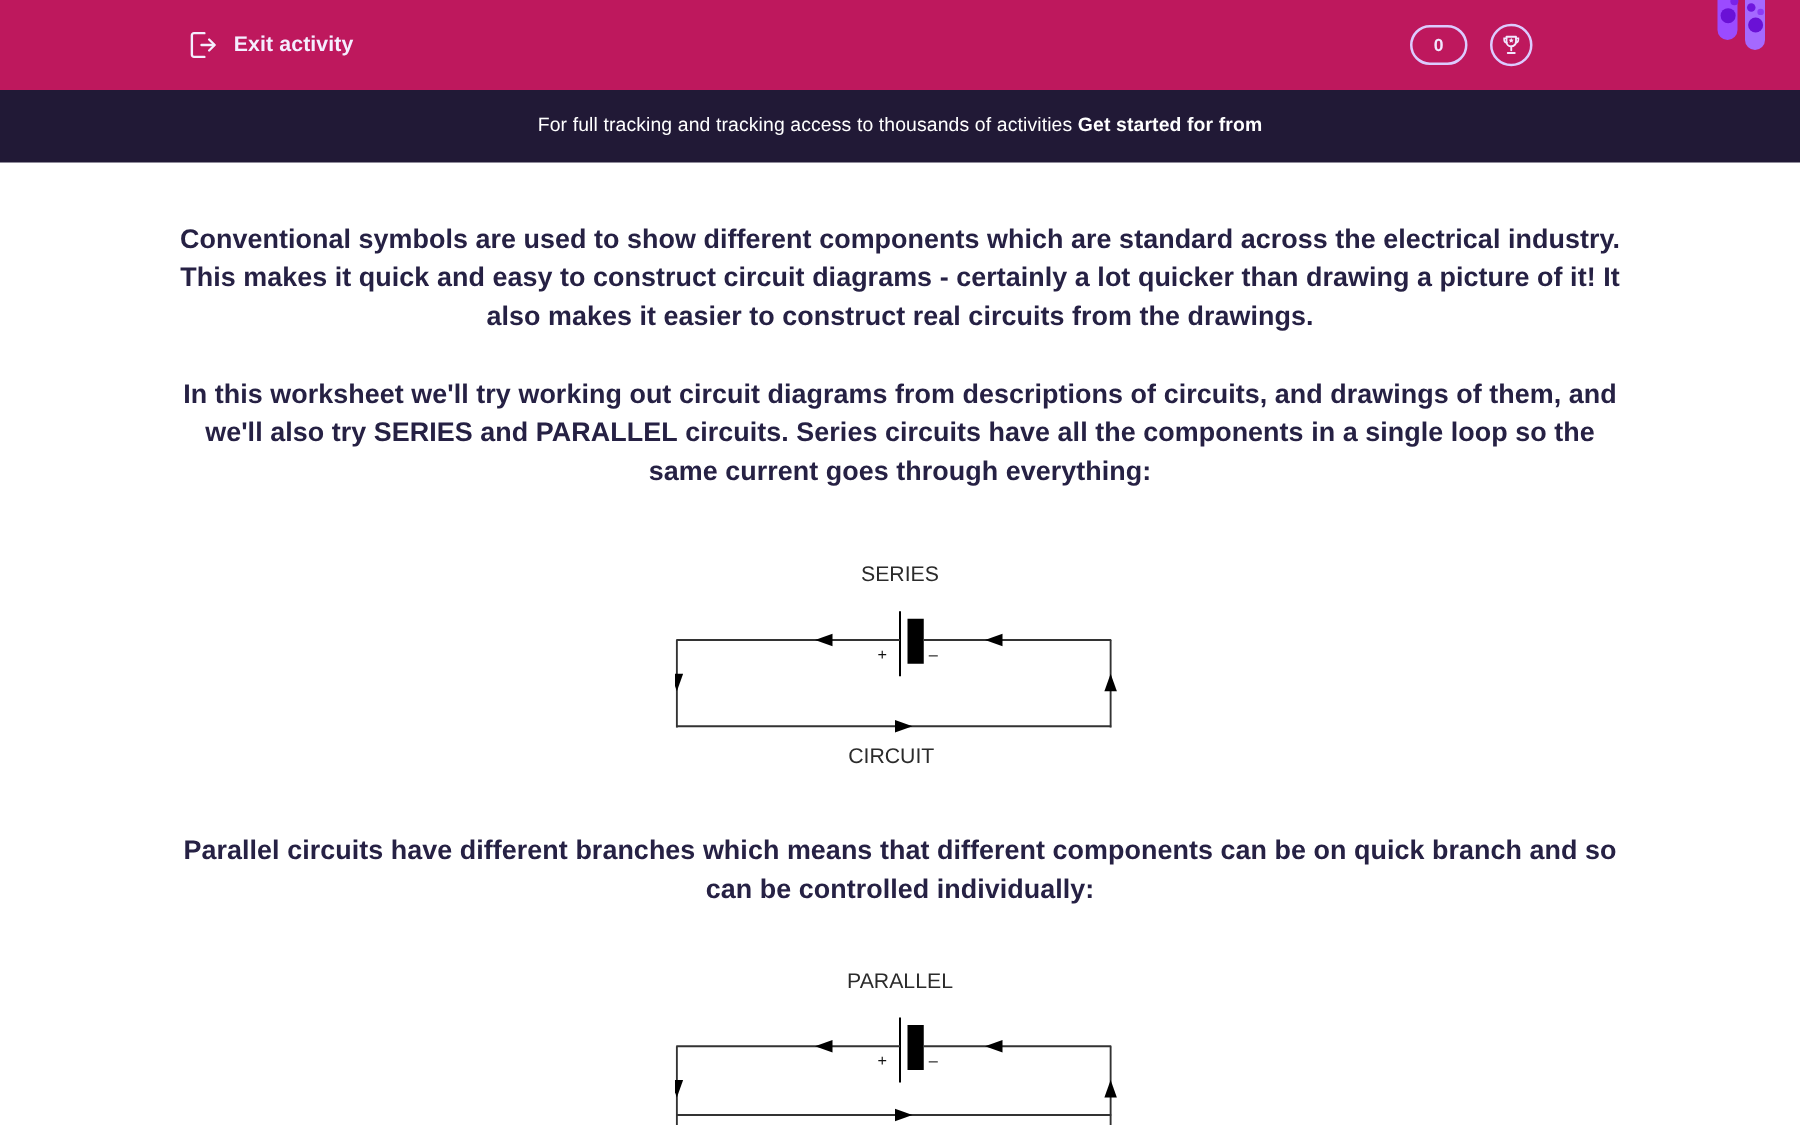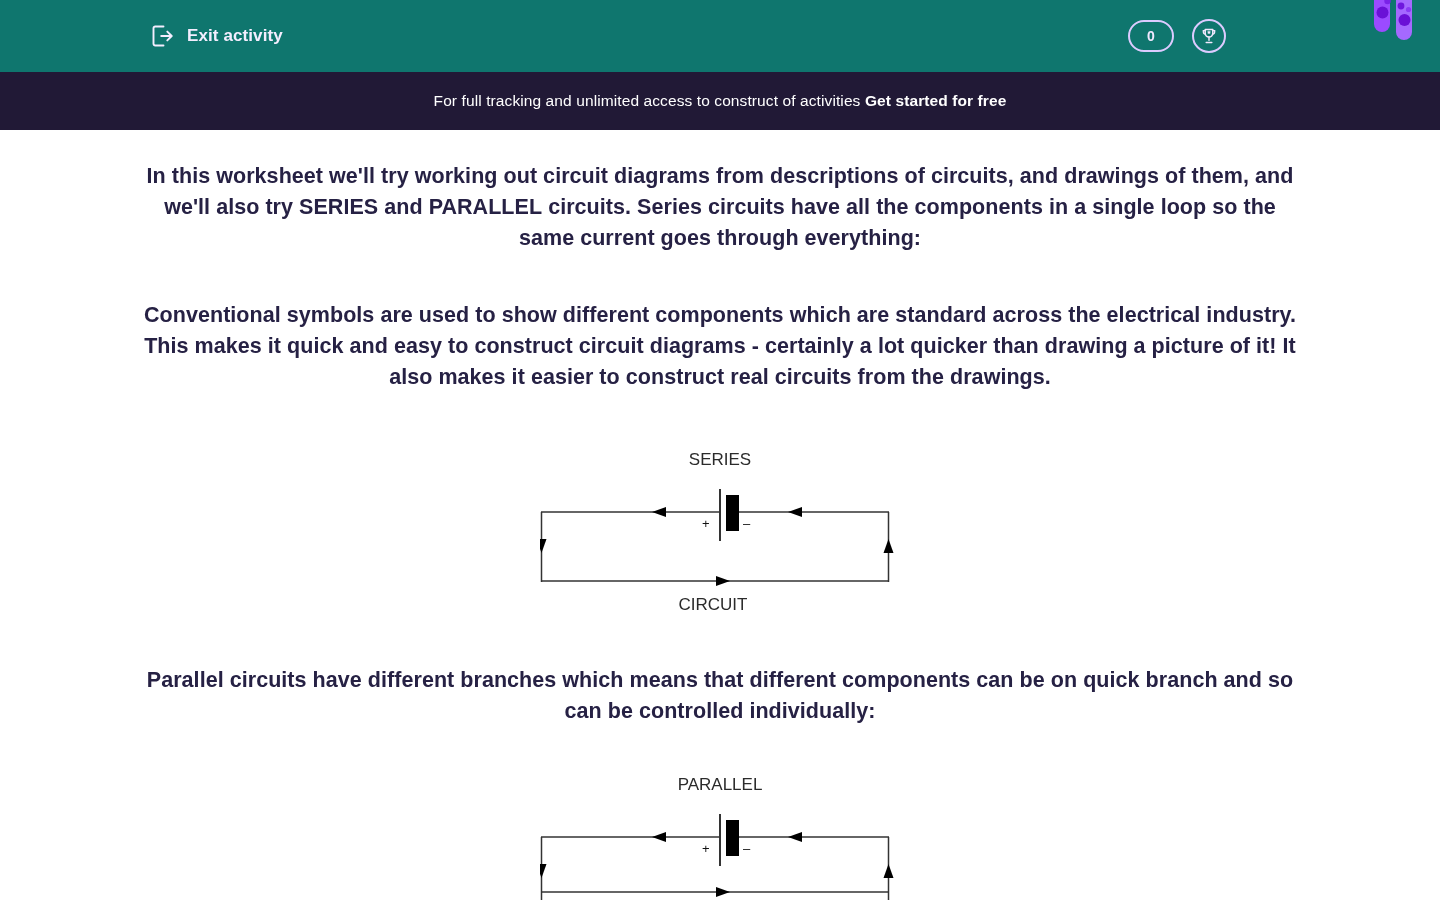--- a/index.html
+++ b/index.html
@@ -10,21 +10,21 @@
     overflow: hidden;
     background: #ffffff;
     font-family: "Liberation Sans", sans-serif;
   }
 
   
   .app-header {
     position: relative;
     width: 1440px;
     height: 72px;
-    background: #0f766e;
+    background: #be185d;
     display: flex;
     align-items: center;
     overflow: hidden;
   }
   .exit-activity {
     position: absolute;
     left: 150px;
     top: 50%;
     transform: translateY(-50%);
     display: flex;
@@ -185,32 +185,32 @@
       <path d="M33 -10h16v50a8 8 0 0 1-16 0V-10Z" fill="#A569FF"></path>
       <circle cx="41.5" cy="28" r="6" fill="#6A11D6"></circle>
       <circle cx="38" cy="14" r="3.4" fill="#6F17DE"></circle>
       <circle cx="45.5" cy="17.5" r="2.6" fill="#8B3BF5"></circle>
     </svg>
   </div>
 </div>
 
 <div class="promo-banner">
   <div class="promo-text">
-    <span>For full tracking and unlimited access to construct of activities</span>
-    <a class="promo-cta" href="#">Get started for free</a>
+    <span>For full tracking and tracking access to thousands of activities</span>
+    <a class="promo-cta" href="#">Get started for from</a>
   </div>
 </div>
 
 <div class="worksheet">
+
+  <p class="para para-1">Conventional symbols are used to show different components which are standard across the electrical industry. This makes it quick and easy to construct circuit diagrams - certainly a lot quicker than drawing a picture of it! It also makes it easier to construct real circuits from the drawings.</p>
 
   <p class="para para-2">
     <span>In this worksheet we'll try working out circuit diagrams from descriptions of circuits, and drawings of them, and we'll also try </span><b>SERIES</b><span> and </span><b>PARALLEL</b><span> circuits. Series circuits have all the components in a single loop so the same current goes through everything:</span>
   </p>
-
-  <p class="para para-1">Conventional symbols are used to show different components which are standard across the electrical industry. This makes it quick and easy to construct circuit diagrams - certainly a lot quicker than drawing a picture of it! It also makes it easier to construct real circuits from the drawings.</p>
 
   <div class="figure figure-series">
     <svg width="360" height="175" viewBox="0 0 360 175">
       <text x="180" y="24" text-anchor="middle" font-family="Liberation Sans, sans-serif" font-size="17" fill="#2b2b2b">SERIES</text>
 
       <line x1="180" y1="48" x2="180" y2="100" stroke="#000" stroke-width="1.6"></line>
 
       <rect x="186" y="54" width="13" height="36" fill="#000"></rect>
 
       <text x="162" y="87" font-family="Liberation Sans, sans-serif" font-size="13" fill="#111">+</text>

